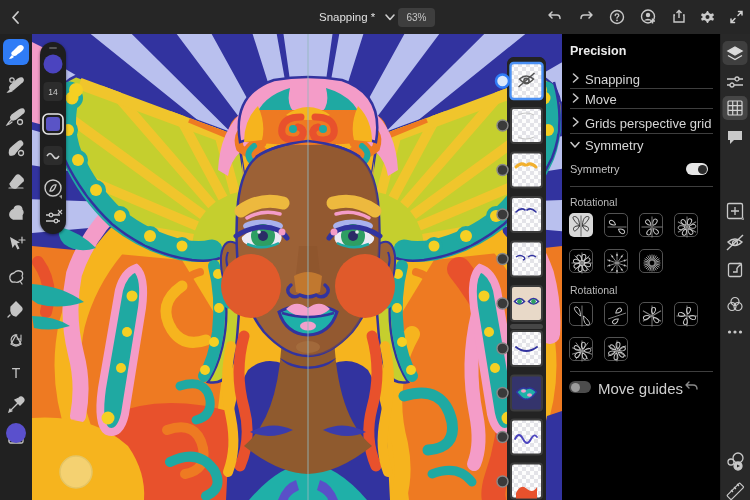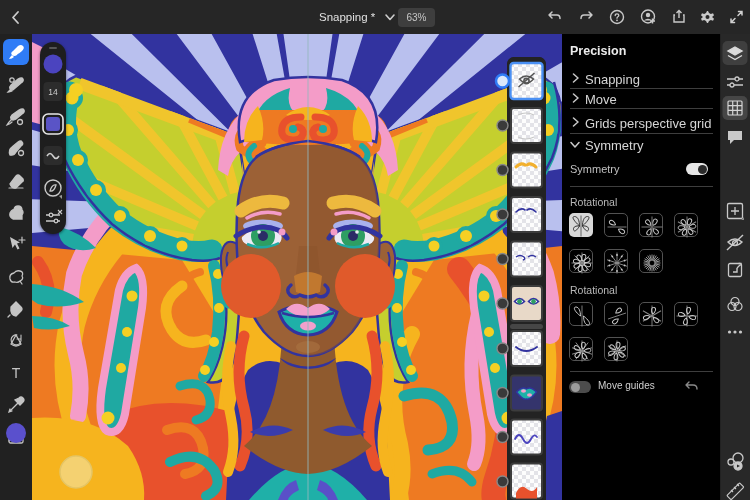--- a/index.html
+++ b/index.html
@@ -690,21 +690,21 @@
           </g>
         </svg>
       </div>
 
  <div class="abs" style="left:8px;top:250px;color:#b8b8b8;font-size:10.5px">Rotational</div>
 
  <div class="abs" style="left:8px;top:337px;width:143px;height:1px;background:#3e3e3e"></div>
  <div class="abs" style="left:7px;top:347px;width:22px;height:12px;background:#4c4c4c;border-radius:6px">
         <div class="abs" style="left:1.5px;top:1.5px;width:9px;height:9px;background:#9c9c9c;border-radius:50%"></div>
       </div>
- <div class="abs" style="left:36px;top:346px;color:#d0d0d0;font-size:10px">Move guides</div>
+ <div class="abs" style="left:36px;top:346px;color:#d0d0d0;font-size:15px">Move guides</div>
  <svg class="abs" style="left:122px;top:347px;width:14px;height:12px" viewBox="0 0 14 12">
         <path d="M2 4 L5 1 M2 4 L5 7 M2 4 L9 4 Q13 4 13 8" stroke="#8a8a8a" stroke-width="1.4" fill="none" stroke-linecap="round"></path>
       </svg>
 </div>
 <div id="rrail"></div>
 <svg class="abs" style="left:720px;top:34px;width:30px;height:466px;z-index:31" viewBox="0 0 30 466">
  <rect x="2.5" y="7" width="25" height="24" rx="5" fill="#3f3f3f"></rect>
  <g transform="translate(15,19)" fill="none" stroke="#dadada" stroke-width="1.4">
         <path d="M0 -6 L7 -2 L0 2 L-7 -2 Z" fill="#dadada"></path>
         <path d="M-7 2.5 L0 6.5 L7 2.5"></path>

